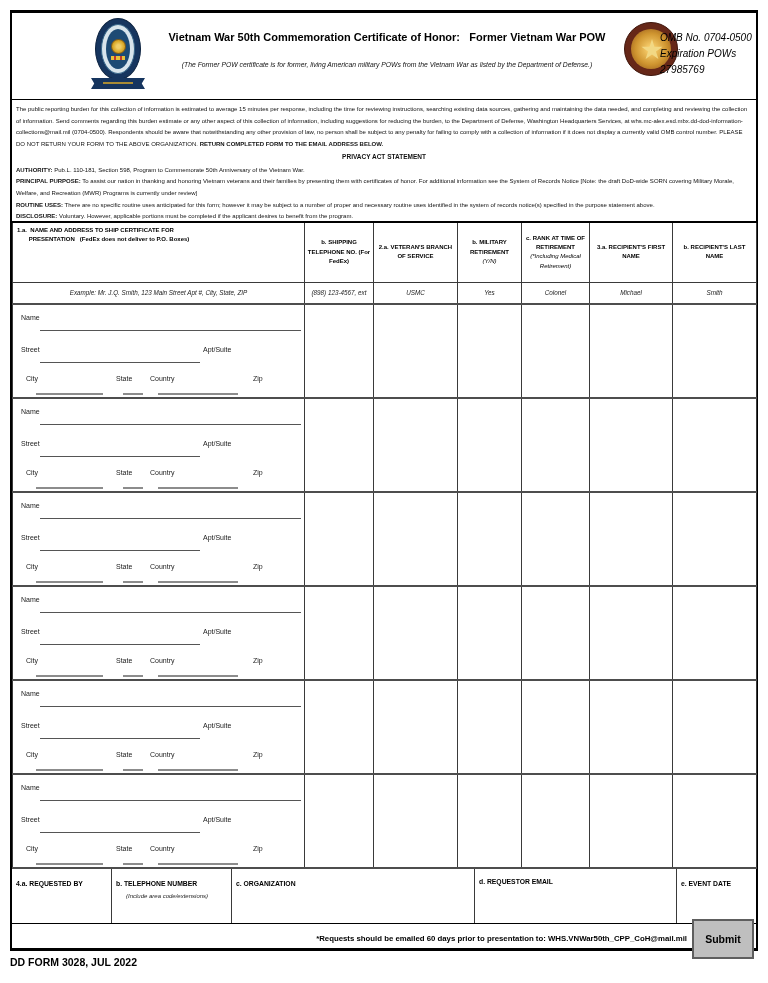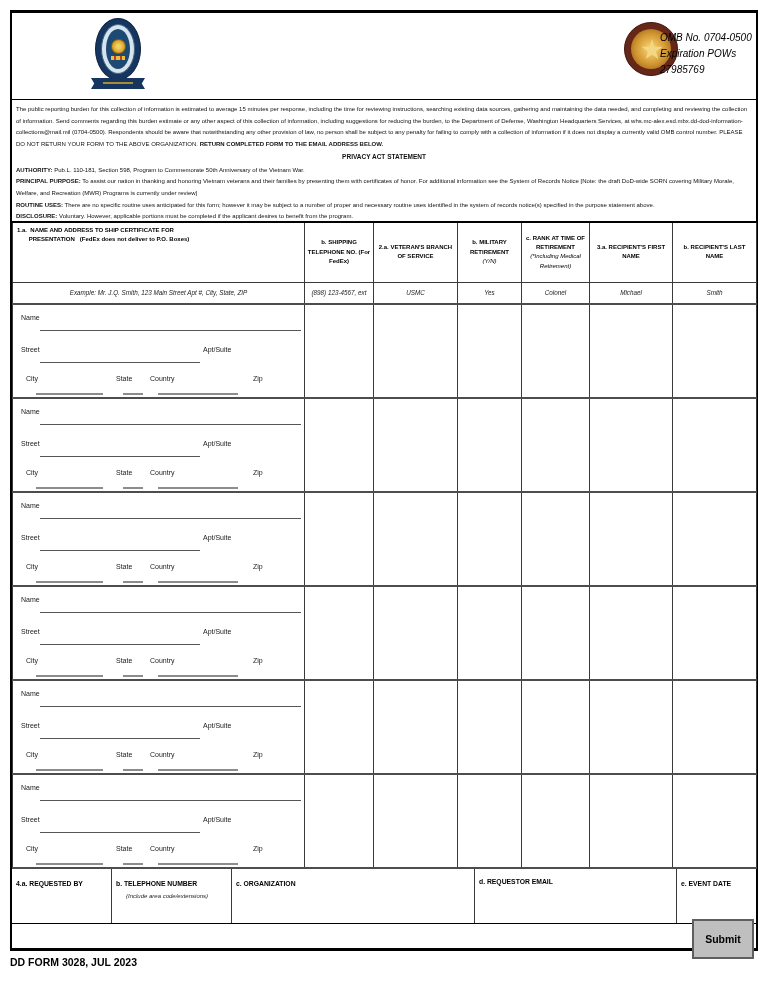--- a/index.html
+++ b/index.html
@@ -89,20 +89,24 @@
         <div class="sl-oval">
           <div class="sl-ring"></div>
           <div class="sl-core">
             <div class="sl-emblem"></div>
             <div class="sl-ribbon"></div>
           </div>
         </div>
         <div class="sl-banner"></div>
       </div>
 
+      <div class="title-wrap">
+        <div class="title">Vietnam War 50th Commemoration Certificate of Honor:   Former Vietnam War POW</div>
+        <div class="subtitle">(The Former POW certificate is for former, living American military POWs from the Vietnam War as listed by the Department of Defense.)</div>
+      </div>
 
       <div class="seal-right">
         <div class="sr-star"></div>
       </div>
 
       <div class="omb">
         <div>OMB No. 0704-0500</div>
         <div>Expiration POWs</div>
         <div>27985769</div>
       </div>
@@ -308,20 +312,21 @@
         </div>
         <div class="b-cell email">
           <span class="b-lbl">d. REQUESTOR EMAIL</span>
         </div>
         <div class="b-cell">
           <span class="b-lbl">e. EVENT DATE</span>
         </div>
       </div>
 
       <div class="footer-row">
+        <span class="footer-note">*Requests should be emailed 60 days prior to presentation to: WHS.VNWar50th_CPP_CoH@mail.mil</span>
         <div class="submit-btn">Submit</div>
       </div>
     </div>
 
   </div>
 
-  <div class="form-id">DD FORM 3028, JUL 2023</div>
+  <div class="form-id">DD FORM 3028, JUL 2022</div>
 </div>
 
 </body></html>

